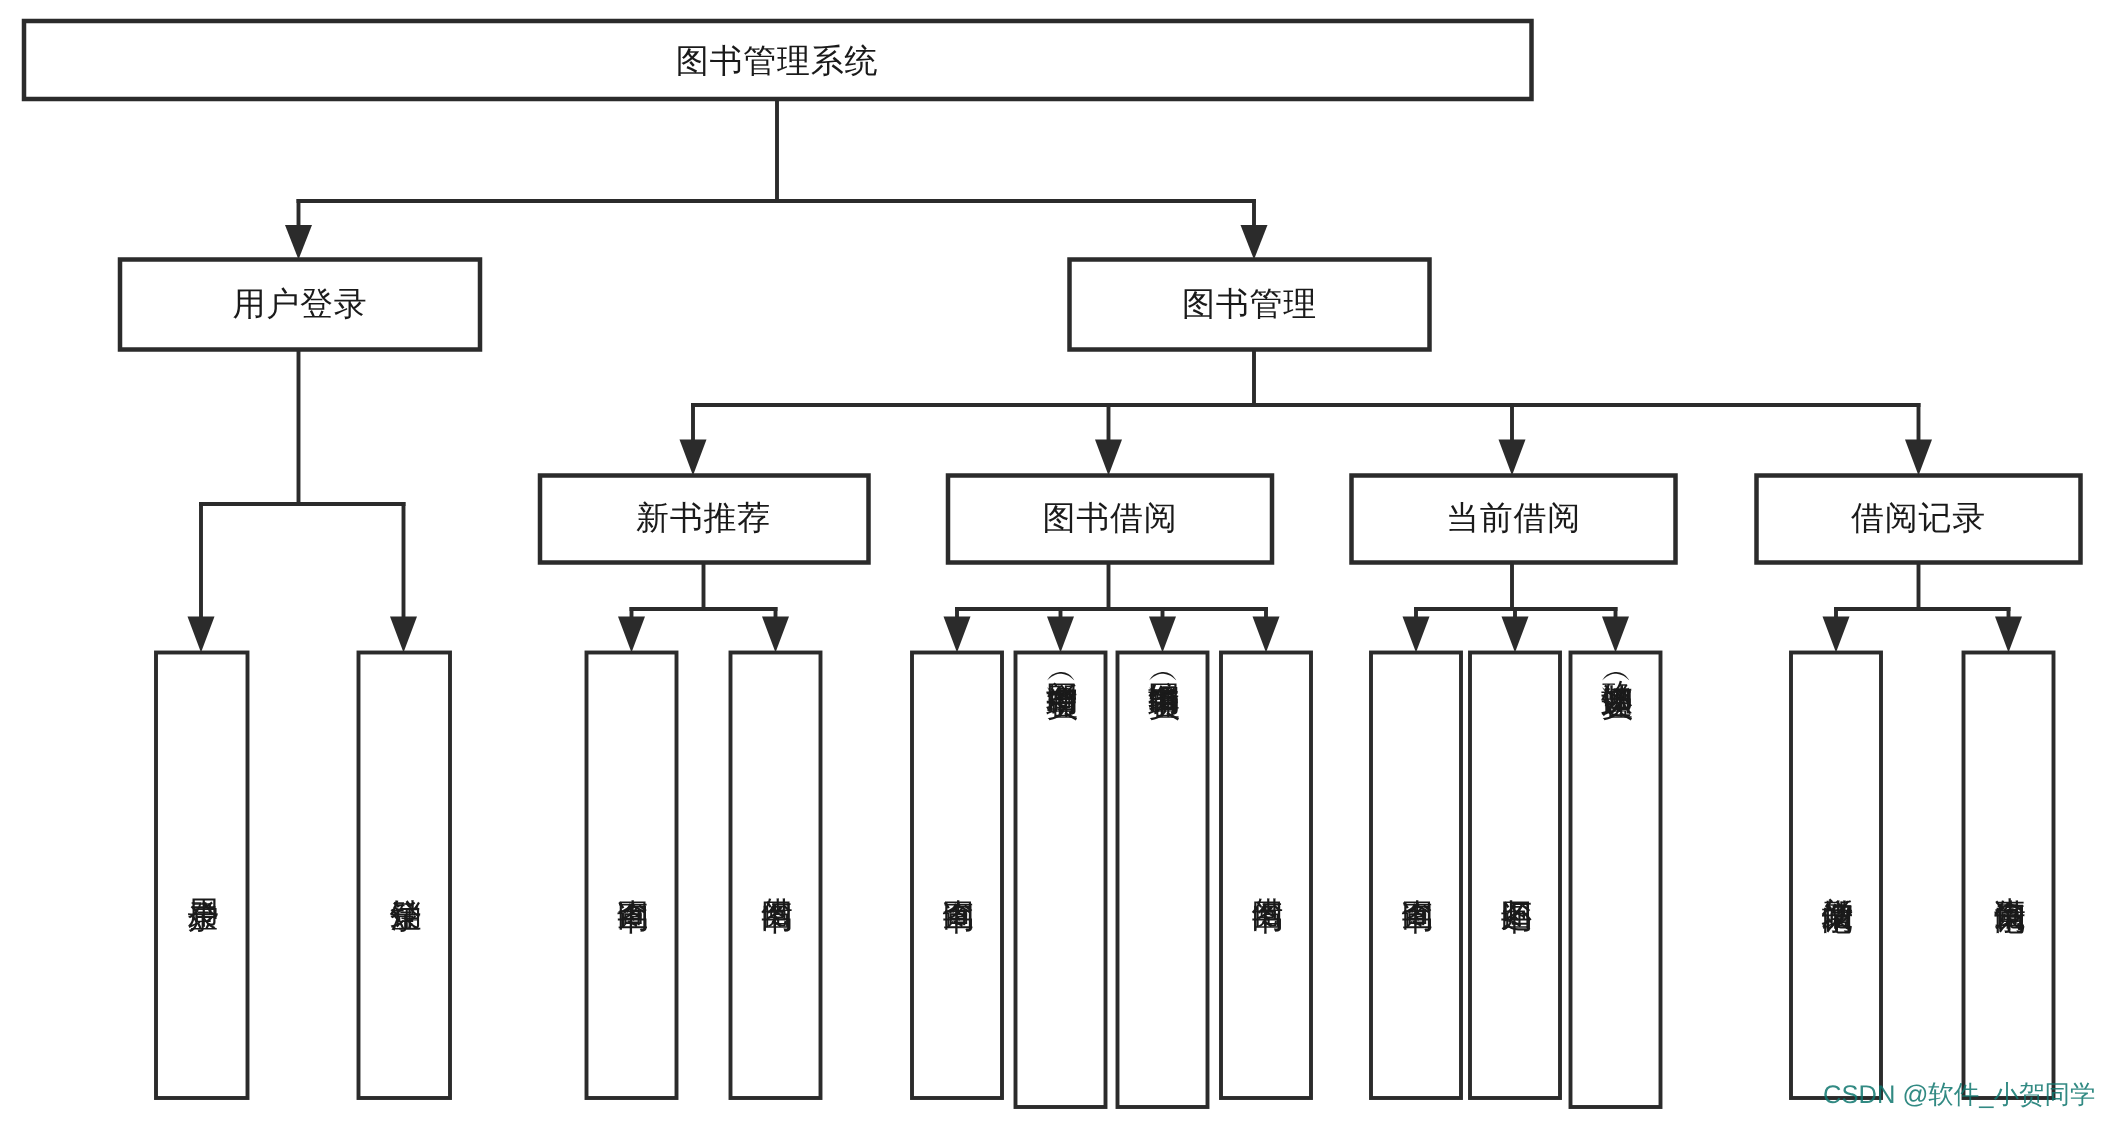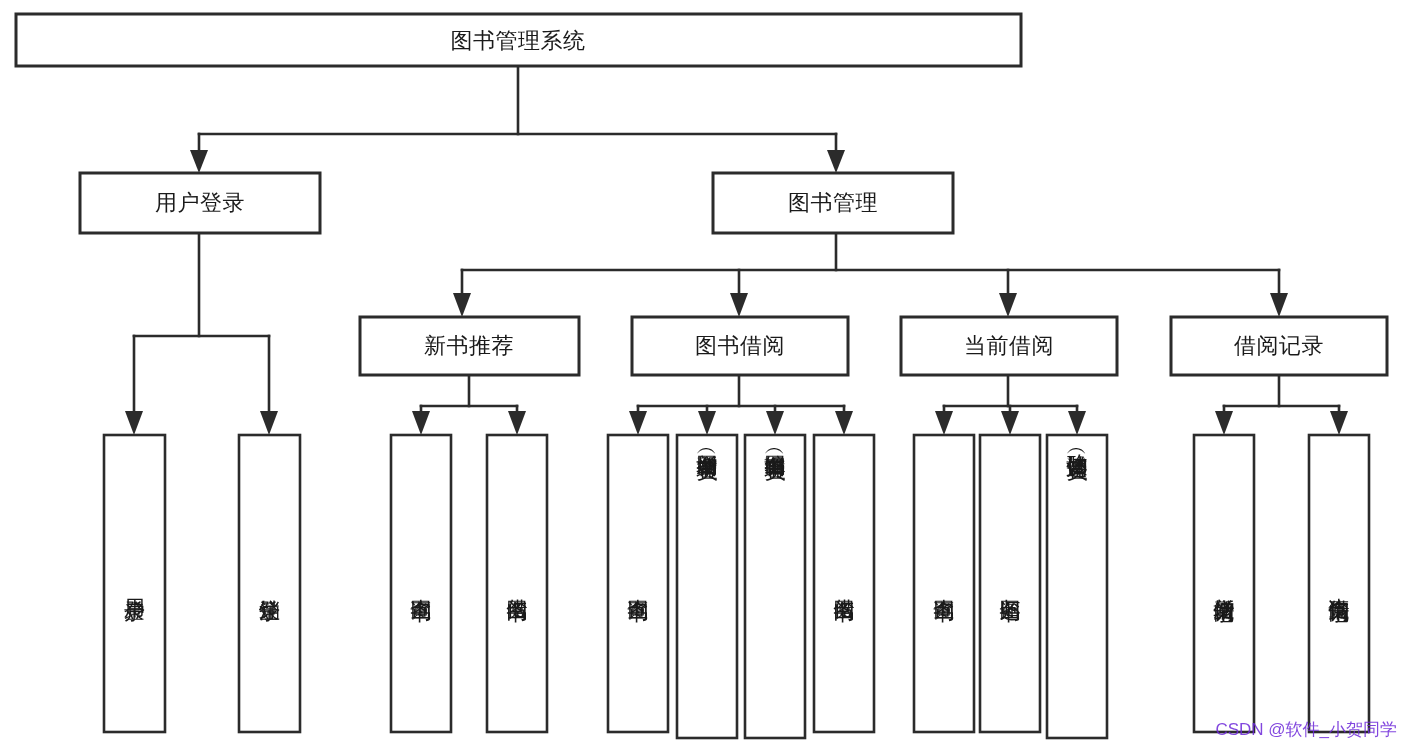--- a/index.html
+++ b/index.html
@@ -65,21 +65,21 @@
     font-size: 21px;
     color: #1a1a1a;
     letter-spacing: 1px;
   }
   #watermark {
     position: absolute;
     right: 8px;
     bottom: 6px;
     font-family: "Liberation Sans", "DejaVu Sans", sans-serif;
     font-size: 17px;
-    color: #6d28d9;
+    color: #0f766e;
     opacity: 0.85;
     white-space: nowrap;
     user-select: none;
   }
 </style>
 </head>
 <body>
 
 <div id="diagram-root">
 

